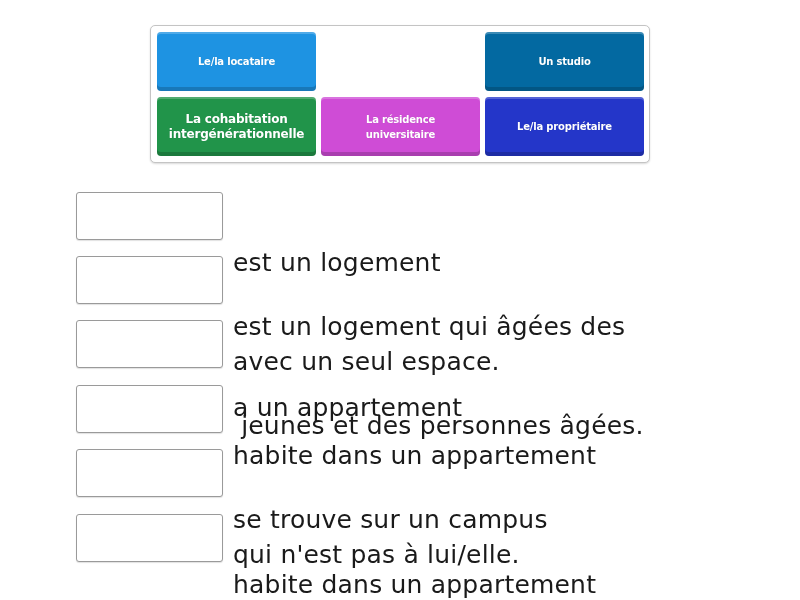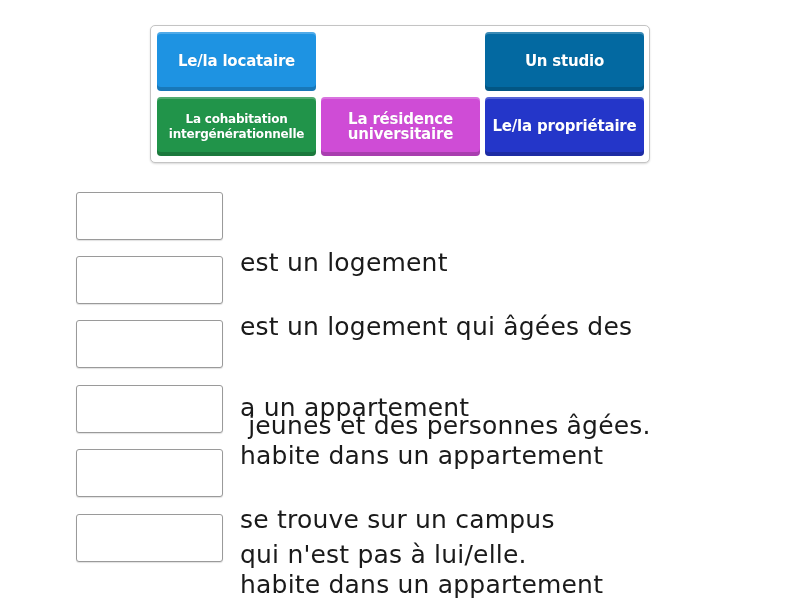--- a/index.html
+++ b/index.html
@@ -7,52 +7,53 @@
     width: 800px; height: 600px; background: #ffffff; position: relative; overflow: hidden;
     font-family: "DejaVu Sans", "Liberation Sans", sans-serif;
   }
   .bank {
     position: absolute; left: 150px; top: 25px; width: 498px; height: 136px;
     border: 1px solid #c4c4c4; border-radius: 5px; background: #fff;
     box-shadow: 0 1px 2px rgba(0,0,0,0.15);
   }
   .tile {
     position: absolute; width: 159px; height: 59px; border-radius: 4px;
-    color: #fff; font-weight: bold; font-size: 15px; line-height: 15px;
+    color: #fff; font-weight: bold; font-size: 10px; line-height: 15px;
     display: flex; align-items: center; justify-content: center; text-align: center;
     box-sizing: border-box; padding: 0 3px; cursor: pointer;
     text-shadow: 0 0 1px rgba(0,0,0,0.15);
     box-shadow: inset 0 -4px 0 rgba(0,0,0,0.18), inset 0 2px 0 rgba(255,255,255,0.22);
     letter-spacing: -0.2px;
   }
   .slot {
     position: absolute; left: 76px; width: 147px; height: 48px;
     border: 1px solid #9a9a9a; border-radius: 3px; background: #fff; box-sizing: border-box;
     box-shadow: 0 1px 1px rgba(0,0,0,0.12);
   }
   .clue {
-    position: absolute; left: 240px; font-size: 25px; line-height: 33px; color: #1a1a1a;
+    position: absolute; left: 233px; font-size: 25px; line-height: 33px; color: #1a1a1a;
     white-space: pre; letter-spacing: 0.2px;
   }
   .clue span { display: block; }
 </style>
 </head>
 <body>
 
 <div class="bank">
   <div class="tile" style="left: 6px; top: 6px; background: rgb(30, 147, 226);">Le/la locataire</div>
   <div class="tile" style="left: 334px; top: 6px; background: #0369a1;">Un studio</div>
   <div class="tile" style="left: 6px; top: 71px; font-size: 12px; padding: 0px 1px; background: rgb(33, 148, 74);">La cohabitation intergénérationnelle</div>
   <div class="tile" style="left: 170px; top: 71px; padding: 0px 26px; background: rgb(207, 76, 214);">La résidence universitaire</div>
   <div class="tile" style="left: 334px; top: 71px; background: rgb(36, 54, 201);">Le/la propriétaire</div>
 </div>
 
 <div class="slot" style="top:192px;"></div>
 <div class="clue" style="top:180px;">
   <span>est un logement</span>
+  <span>avec un seul espace.</span>
 </div>
 
 <div class="slot" style="top:256px;"></div>
 <div class="clue" style="top:244px;">
   <span>est un logement qui âgées des</span>
   <span> jeunes et des personnes âgées.</span>
 </div>
 
 <div class="slot" style="top:320px;"></div>
 <div class="clue" style="top:325px;">

